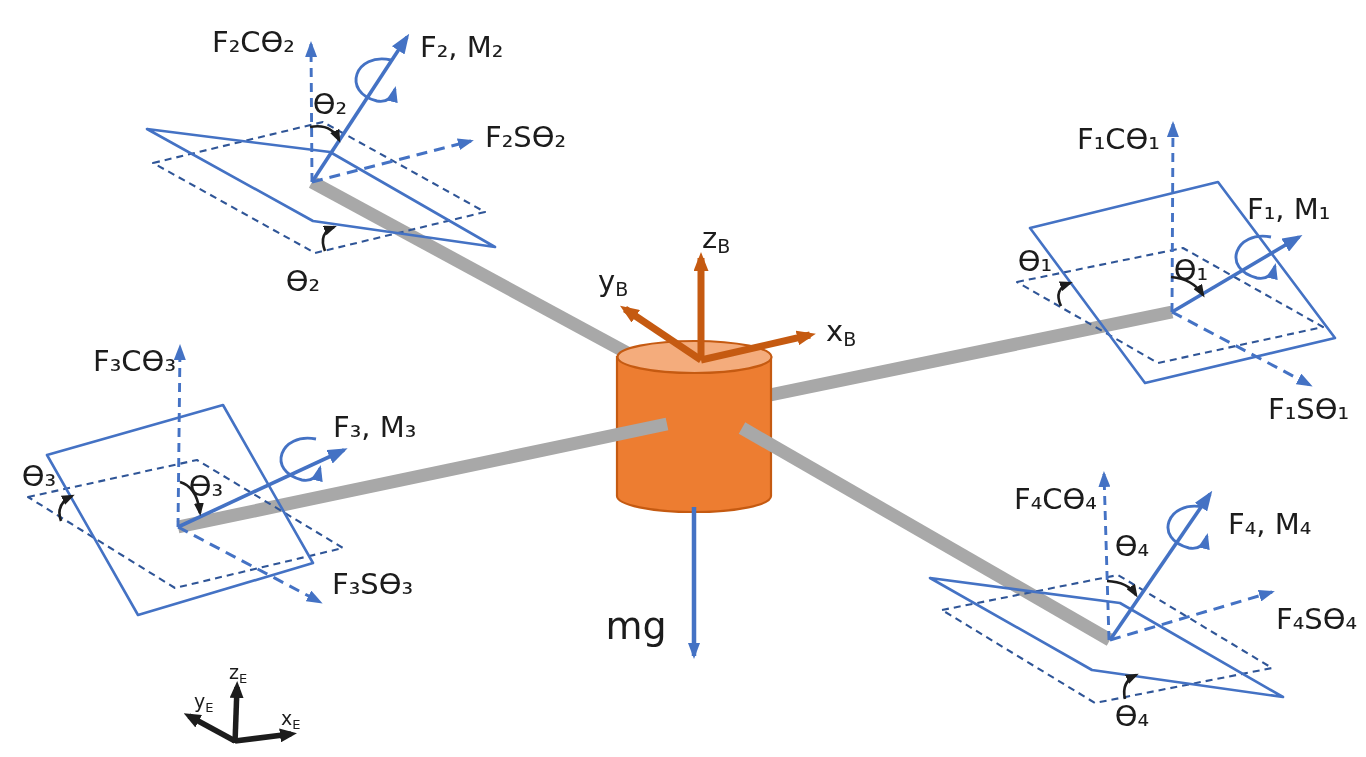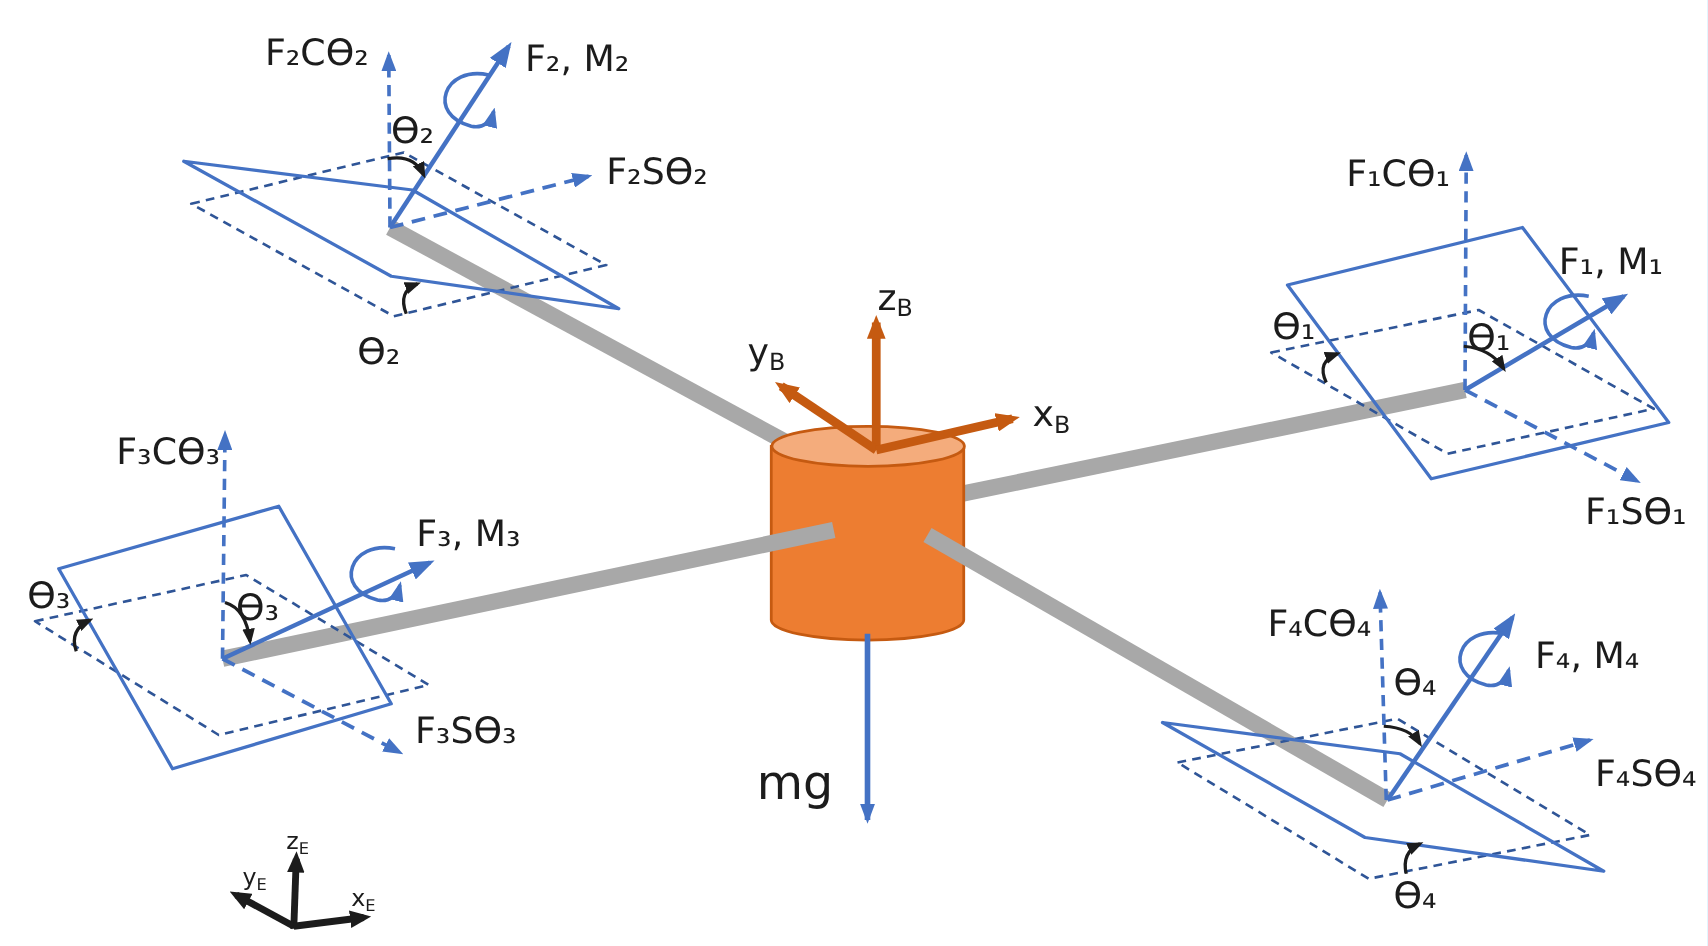--- a/index.html
+++ b/index.html
@@ -1,16 +1,16 @@
 <!DOCTYPE html>
 <html><head>
 <meta charset="utf-8">
 <style>
   html,body{margin:0;padding:0;background:#ffffff;}
-  .stage{position:relative;width:1366px;height:757px;background:#7dd3fc;overflow:hidden;}
+  .stage{position:relative;width:1366px;height:757px;background:#86efac;overflow:hidden;}
   svg{display:block;}
   .solid-plane{fill:none;stroke:#4472C4;stroke-width:2.6;stroke-linejoin:round;}
   .dash-plane{fill:none;stroke:#2F5597;stroke-width:2.1;stroke-dasharray:7 5;stroke-linejoin:round;}
   .v-arrow{fill:none;stroke:#4472C4;stroke-width:2.9;stroke-dasharray:9 6;}
   .lat-arrow{fill:none;stroke:#4472C4;stroke-width:3;stroke-dasharray:11 7;}
   .force-arrow{fill:none;stroke:#4472C4;stroke-width:3.6;}
   .moment{fill:none;stroke:#4472C4;stroke-width:2.9;}
   .angle-arc{fill:none;stroke:#1c1c1c;stroke-width:2.6;}
   .arm{fill:none;stroke:#A8A8A8;stroke-width:13;}
   .baxis{fill:none;stroke:#C55A11;stroke-width:7;}

